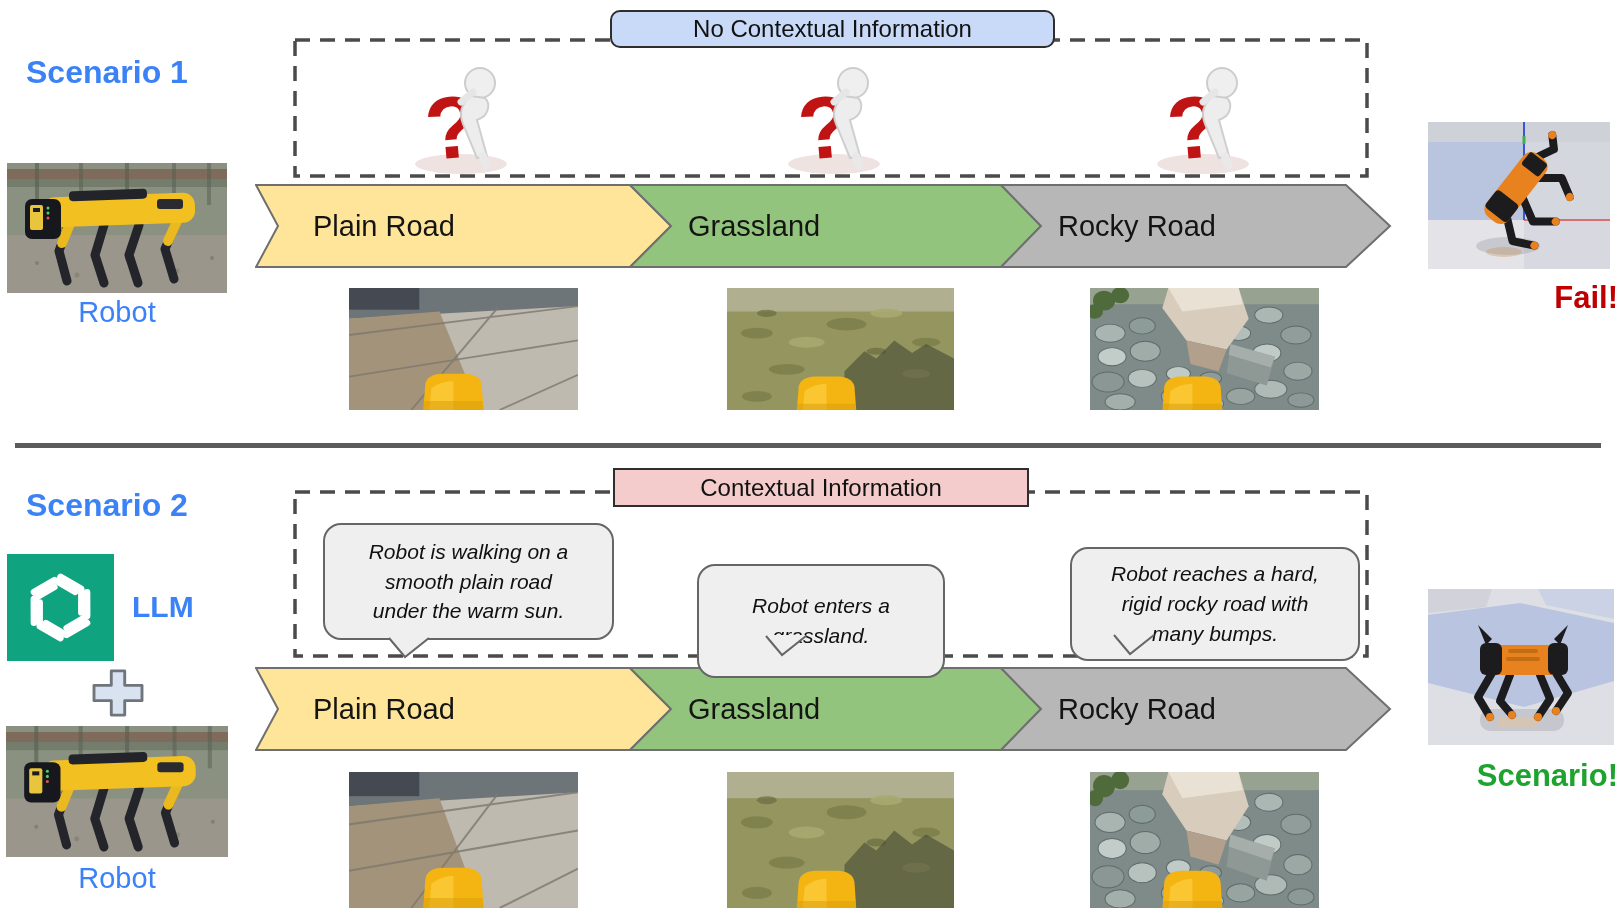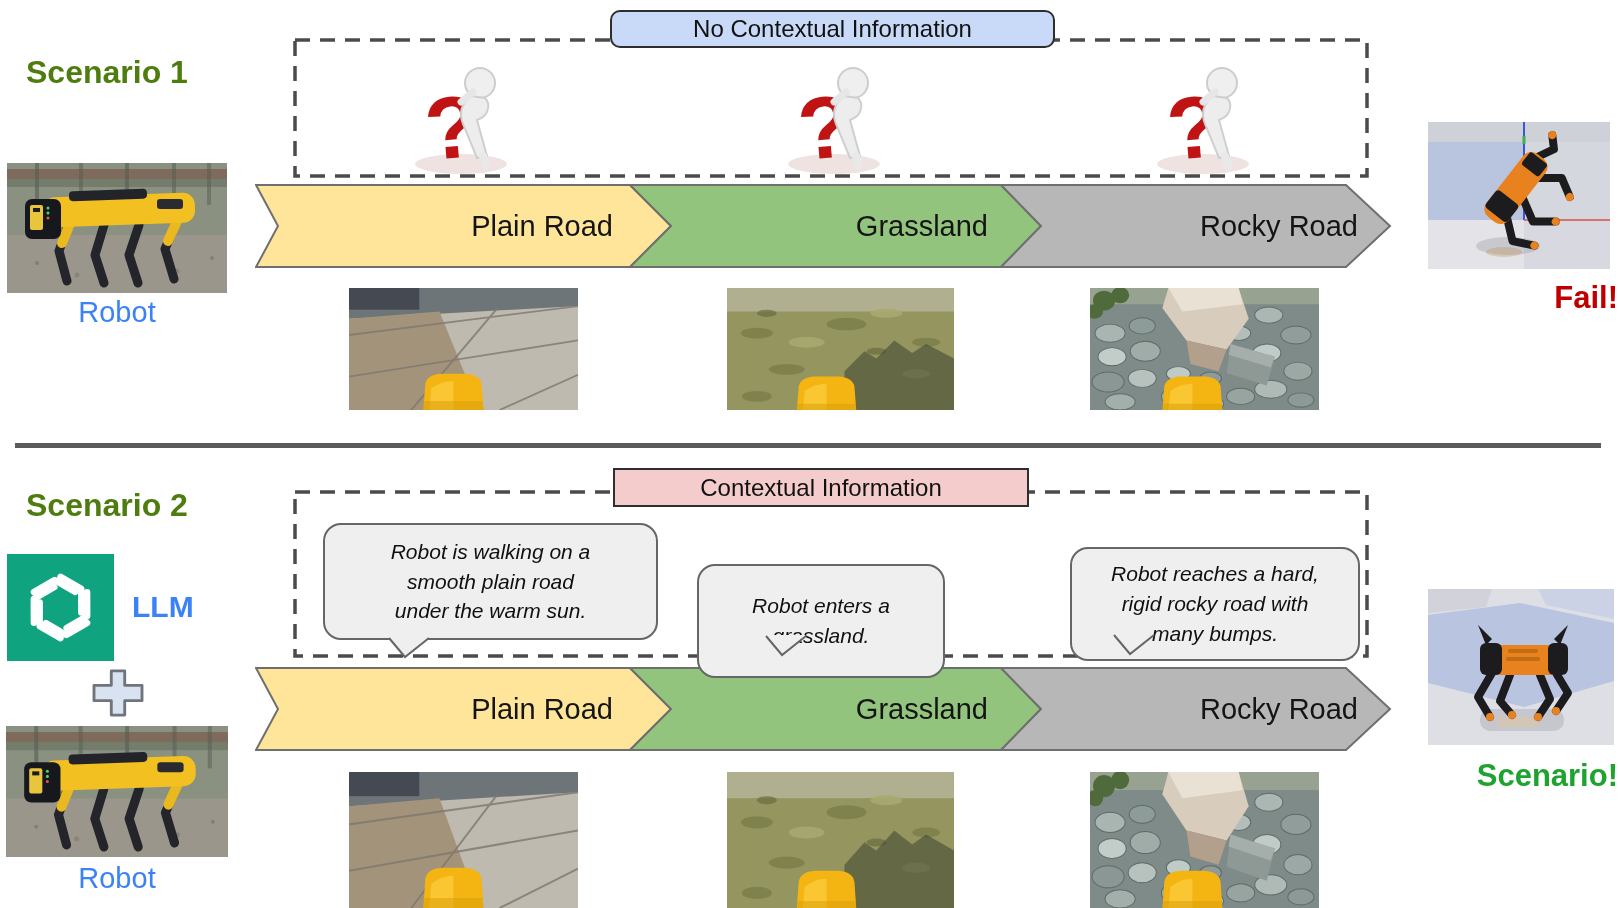--- a/index.html
+++ b/index.html
@@ -1,25 +1,25 @@
 <!DOCTYPE html>
 <html style="--seg1: #FFE599; --seg2: #93C47D; --seg3: #B7B7B7; --context1: #C9DAF8; --context2: #F4CCCC; --bubble: #EFEFEF; --fail: #C00000; --succeed: #1EA32F; --openai: #10A37F; --plus: #D9E2F1;"><head>
 <meta charset="utf-8">
 <style>
   html,body{margin:0;padding:0;background:#fff;}
   #canvas{position:relative;width:1618px;height:908px;background:#fff;overflow:hidden;
           font-family:"Liberation Sans",sans-serif;color:#111;}
   .abs{position:absolute;box-sizing:border-box;}
-  .scenario-title{font-size:32px;font-weight:bold;color:#4d7c0f;}
+  .scenario-title{font-size:32px;font-weight:bold;color:#3b82f6;}
   .side-label{font-size:29px;font-weight:normal;text-align:center;color:#3b82f6;}
   .ctx-label{display:flex;align-items:center;justify-content:center;font-size:24px;color:#111;
              border:2px solid #2e2e2e;z-index:5;}
   .ctx1{background:var(--context1);border-radius:10px;}
   .ctx2{background:var(--context2);}
-  .banner-label{width:300px;height:84px;line-height:84px;text-align:right;font-size:29px;color:#141414;z-index:3;}
+  .banner-label{width:300px;height:84px;line-height:84px;text-align:left;font-size:29px;color:#141414;z-index:3;}
   .bubble{background:var(--bubble);border:2px solid #666;border-radius:18px;
           display:flex;align-items:center;justify-content:center;text-align:center;
           font-style:italic;font-size:21px;line-height:1.42;color:#101010;white-space:pre-line;z-index:4;}
   .tail{z-index:5;}
   .result{font-size:31px;font-weight:bold;text-align:right;}
   .fail{color:var(--fail);}
   .succeed{color:var(--succeed);}
   .divider{background:#5B5B5B;}
   .llm-label{font-size:30px;font-weight:bold;color:#3b82f6;}
   svg.block{display:block;}
@@ -312,21 +312,21 @@
   <svg class="abs block" style="left:6px;top:726px;" width="222" height="131">
       <use href="#sym-robot-photo"></use>
     </svg>
   <div class="abs side-label" style="left:6px;top:862px;width:222px;">Robot</div>
 
   <svg class="abs block" style="left:293px;top:490px;" width="1076" height="168">
       <use href="#sym-dashbox"></use>
     </svg>
   <div class="abs ctx-label ctx2" style="left:613px;top:468px;width:416px;height:39px;">Contextual Information</div>
 
-  <div class="abs bubble" style="left:323px;top:523px;width:335px;height:117px;">Robot is walking on a
+  <div class="abs bubble" style="left:323px;top:523px;width:291px;height:117px;">Robot is walking on a
 smooth plain road
 under the warm sun.</div>
   <svg class="abs block tail" style="left:386px;top:637px;" width="46" height="22">
       <use href="#sym-tail"></use>
     </svg>
 
   <div class="abs bubble" style="left:697px;top:524px;width:248px;height:114px;margin-top:40px;">Robot enters a
 grassland.</div>
   <svg class="abs block tail" style="left:763px;top:635px;" width="46" height="22">
       <use href="#sym-tail"></use>

